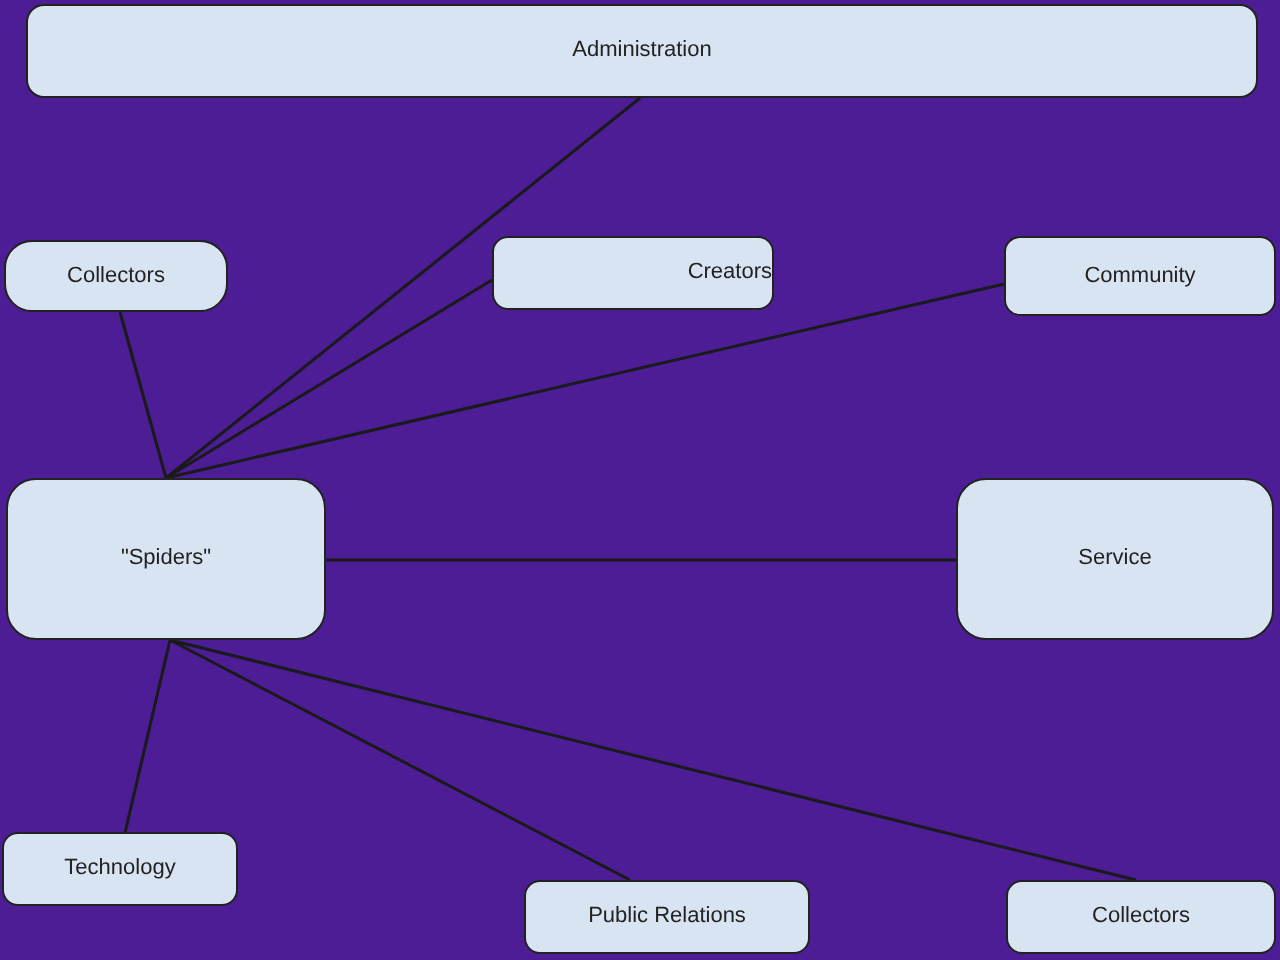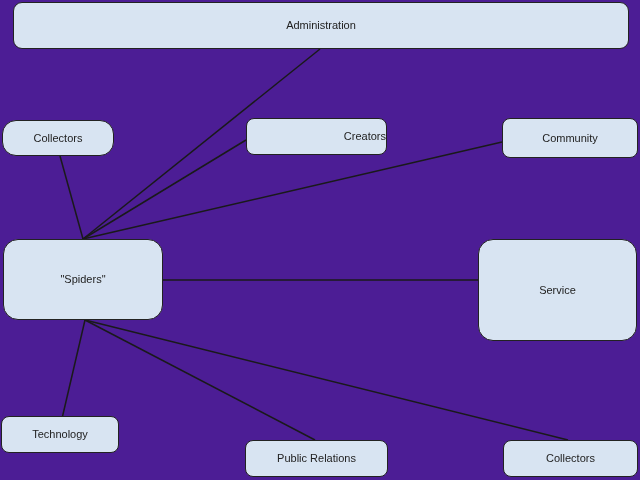--- a/index.html
+++ b/index.html
@@ -38,23 +38,23 @@
   }
   .node.r-large { border-radius: 15px; }
   .node.r-med   { border-radius: 9px;  }
 
   
   #node-administration   { left: 13px;  top: 2px;   width: 616px; height: 47px; }
   #node-collectors       { left: 2px;   top: 120px; width: 112px; height: 36px; border-radius: 14px; }
   #node-creators         { left: 246px; top: 118px; width: 141px; height: 37px; justify-content: flex-end; }
   #node-community        { left: 502px; top: 118px; width: 136px; height: 40px; justify-content: center; }
   #node-spiders          { left: 3px;   top: 239px; width: 160px; height: 81px; }
-  #node-service          { left: 478px; top: 239px; width: 159px; height: 102px; }
+  #node-service          { left: 478px; top: 239px; width: 159px; height: 81px; }
   #node-technology       { left: 1px;   top: 416px; width: 118px; height: 37px; }
-  #node-public-relations { left: 245px; top: 440px; width: 143px; height: 37px; }
+  #node-public-relations { left: 262px; top: 440px; width: 143px; height: 37px; }
   #node-development      { left: 503px; top: 440px; width: 135px; height: 37px; }
 </style>
 </head>
 <body>
 
 <div class="canvas">
 
   <svg class="edges-layer" width="640" height="480" viewBox="0 0 640 480" stroke="#1a1a1a" stroke-width="1.5">
     <line x1="320" y1="49" x2="83" y2="239"></line>
     <line x1="60" y1="156" x2="83" y2="239"></line>

